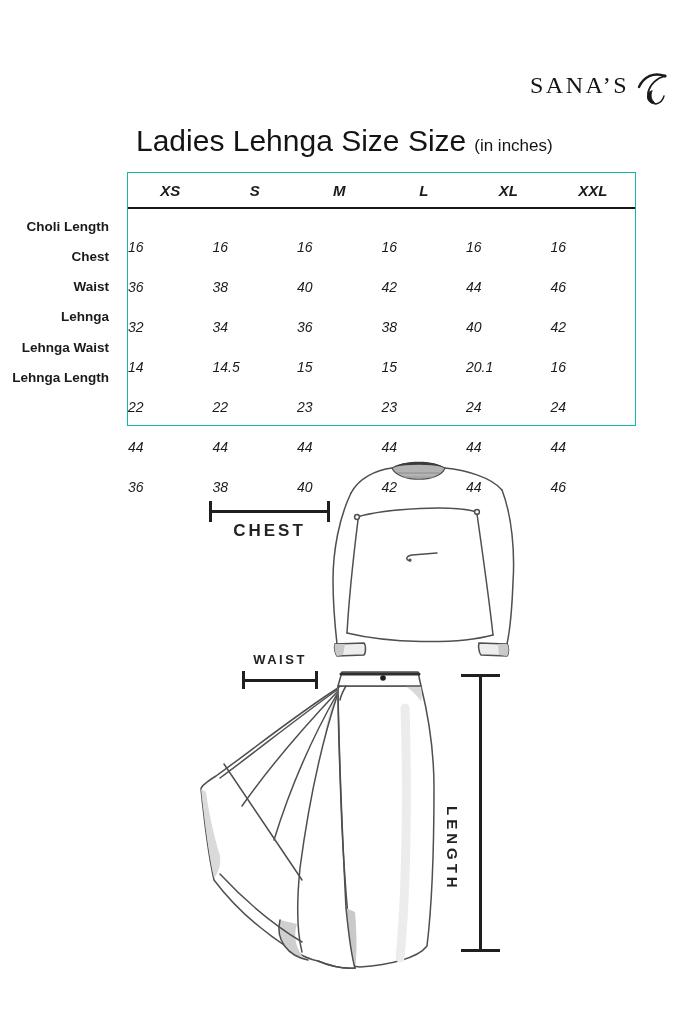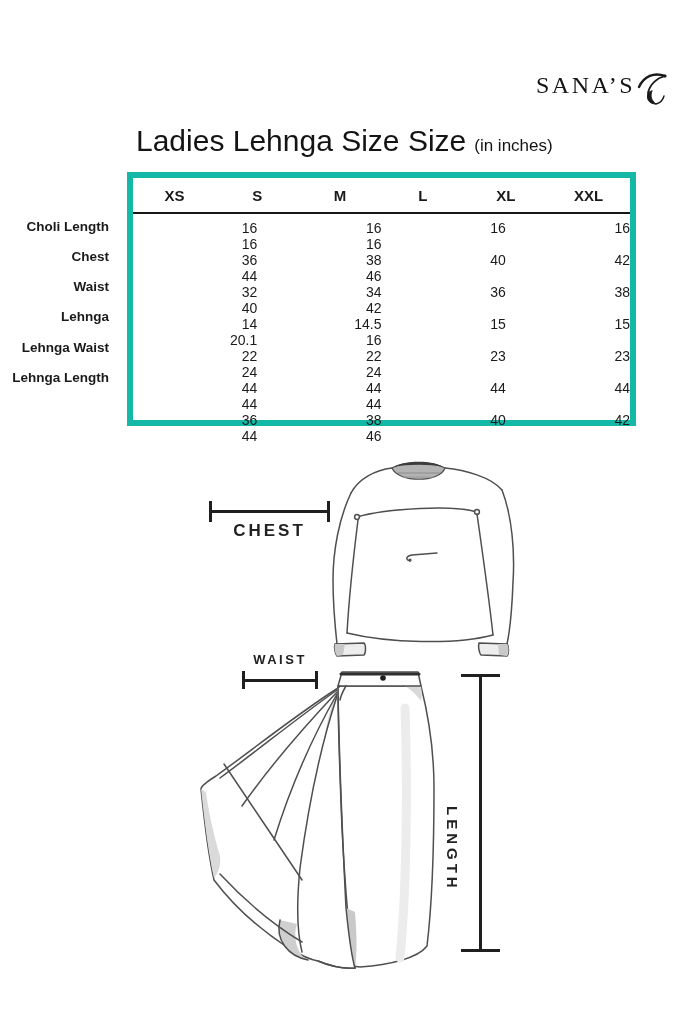--- a/index.html
+++ b/index.html
@@ -2,44 +2,44 @@
 <html><head>
 <meta charset="utf-8">
 <style>
   html,body { margin:0; padding:0; background:#ffffff; }
   .page {
     position:relative; width:683px; height:1024px; background:#ffffff;
     font-family:"Liberation Sans", sans-serif; color:#1a1a1a; overflow:hidden;
   }
 
   
-  .brand { position:absolute; top:72px; right:16px; display:flex; align-items:flex-start; gap:2px;margin-left:6px; }
+  .brand { position:absolute; top:72px; right:16px; display:flex; align-items:flex-start; gap:8px;margin-left:6px; }
   .brand-name { font-family:"Liberation Serif", serif; font-size:24px; letter-spacing:2.5px; color:#151515; }
   .brand-icon { margin-top:-2px; }
 
   
   .title-wrap { position:absolute; left:136px; top:124px; white-space:nowrap; }
   .title { font-size:30px; color:#141414; }
   .subtitle { font-size:17px; margin-left:8px; color:#141414; }
 
   
   .size-table {
     position:absolute; left:127px; top:172px; width:509px; height:254px;
-    border:6px solid #14b8a6; box-sizing:border-box;
+    border:1px solid #14b8a6; box-sizing:border-box;font-style:italic;
   }
   .size-head {
     display:grid; grid-template-columns:repeat(6,1fr); height:36px;
     border-bottom:2px solid #161616; box-sizing:border-box;
     align-items:center; text-align:center; font-weight:700; font-size:15px;
   }
   .size-body {
     position:absolute; top:38px; left:0; right:0; bottom:0;
     display:grid; grid-template-rows:repeat(7,1fr); padding-top:4px; box-sizing:border-box;
   }
-  .trow { display:grid; grid-template-columns:repeat(4,1fr); align-items:center; text-align:right; font-size:14px; }
+  .trow { display:grid; grid-template-columns:repeat(6,1fr); align-items:center; text-align:left; font-size:14px;margin-top:24px; }
 
   .row-labels {
     position:absolute; left:0; top:211px; width:109px; height:212px;
     display:grid; grid-template-rows:repeat(7,1fr);text-align:right;
   }
   .row-label { display:flex; align-items:center; justify-content:flex-end; font-weight:700; font-size:13.5px; }
 
   
   .measure-label { position:absolute; font-weight:700; color:#222222; text-align:center; }
   .chest-label { left:209px; top:521px; width:121px; font-size:17px; letter-spacing:3px; }

